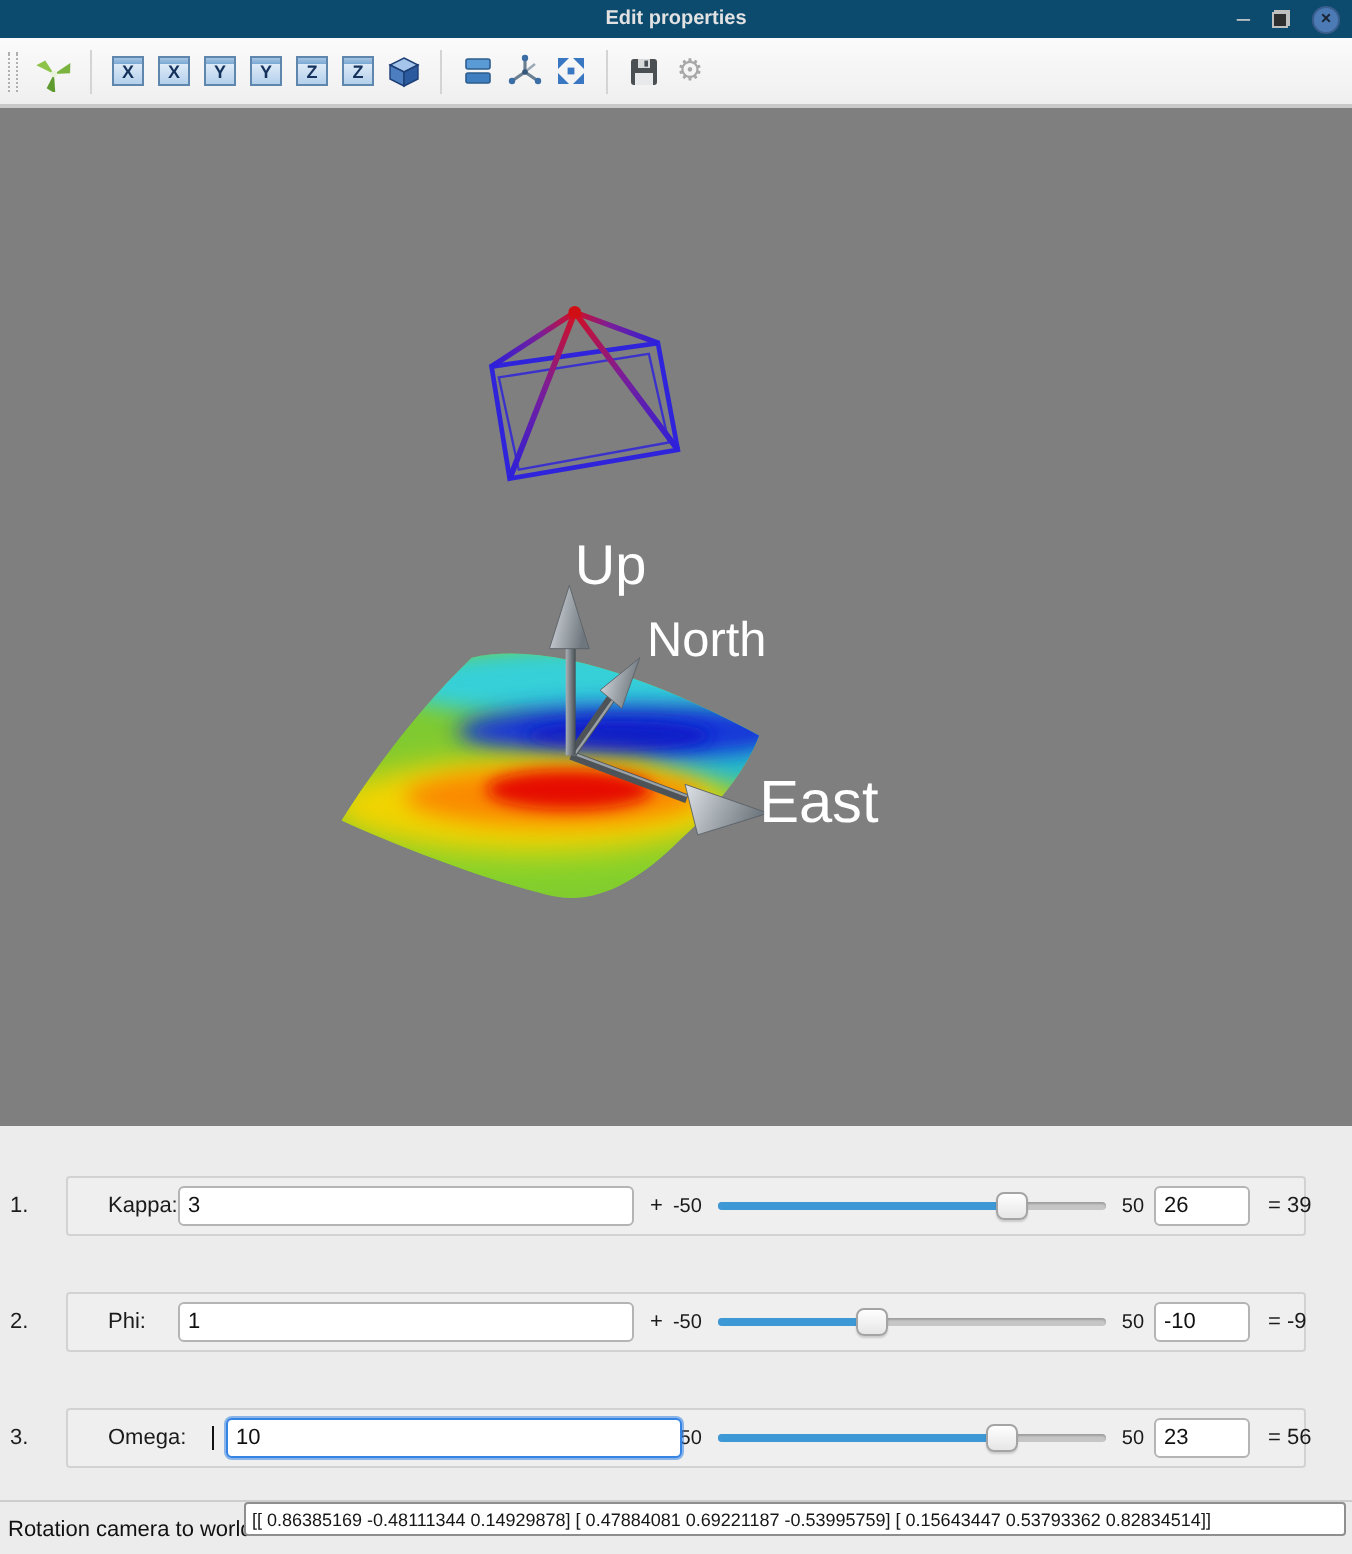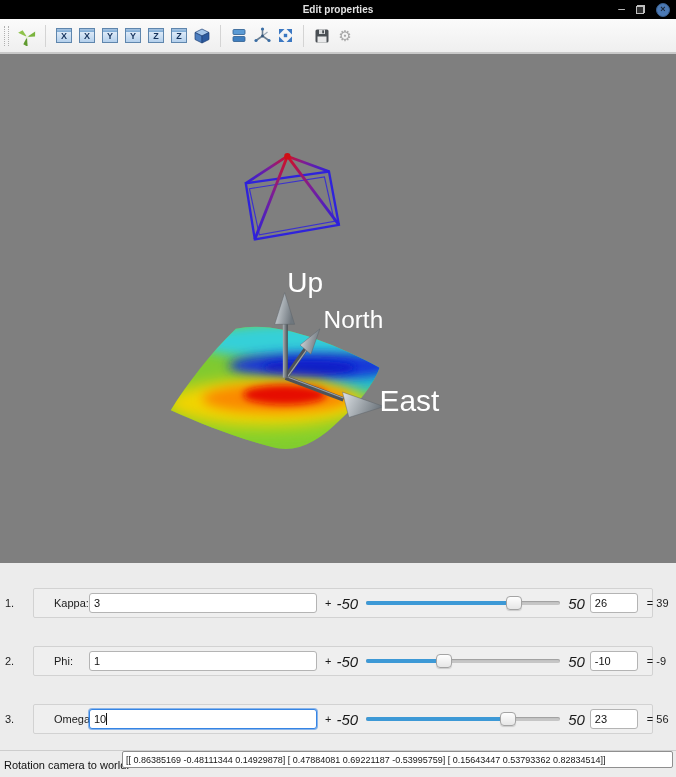--- a/index.html
+++ b/index.html
@@ -1,20 +1,20 @@
 <!DOCTYPE html>
 <html><head>
 <meta charset="utf-8">
 <style>
   * { box-sizing: border-box; }
   body { margin:0; background:#555; font-family:"Liberation Sans", sans-serif; }
   .window { position:relative; width:676px; height:777px; background:#ececec; overflow:hidden; }
 
   
-  .titlebar { position:absolute; top:0; left:0; right:0; height:36px; background:#000000;padding-left:44px; }
+  .titlebar { position:absolute; top:0; left:0; right:0; height:36px; background:#0c4a6e;padding-left:44px; }
   .titlebar .title { position:absolute; left:0; right:0; text-align:center; color:#e2e2e2;
     font-size:10px; font-weight:bold; line-height:19px; }
   .win-controls { position:absolute; right:6px; top:0; height:19px; display:flex; align-items:center; gap:11px; }
   .min-glyph { color:#cfcfcf; font-size:12px; line-height:19px; }
   .restore-icon { position:relative; width:9px; height:9px; }
   .restore-icon::before { content:""; position:absolute; right:0; top:0; width:6px; height:6px; border:1px solid #bfbfbf; }
   .restore-icon::after  { content:""; position:absolute; left:0; bottom:0; width:6px; height:6px; border:1px solid #bfbfbf; background:#2e2e2e; }
   .close-btn { width:14px; height:14px; border-radius:50%; background:#4c7ab5; border:1px solid #3a5f8e;
     color:#1a2433; font-size:9px; font-weight:bold; display:flex; align-items:center; justify-content:center; line-height:1; }
 
@@ -40,24 +40,24 @@
   
   .controls-area { position:absolute; top:563px; left:0; right:0; height:187px; background:#ececec; }
   .ctl-row { position:absolute; left:0; right:0; height:32px; }
   .row-num { position:absolute; left:5px; top:9px; font-size:11px; color:#1c1c1c; }
   .row-box { position:absolute; left:33px; width:620px; top:0; height:30px; border:1px solid #d2d2d2;
     background:#efefef; border-radius:2px; display:flex; align-items:center; padding-left:20px; }
   .row-label { font-size:11px; color:#1a1a1a; width:35px; flex:none; }
   .input-wrap { position:relative; flex:none; width:228px; height:20px; margin-right:8px; }
   input.text { width:100%; height:100%; border:1px solid #b4b4b4; border-radius:3px; background:#fff;
     font-size:11px; padding:0 4px; font-family:inherit; color:#111; outline:none; }
-  .input-wrap.focused input.text { border:1px solid #3584e4; box-shadow:0 0 0 1px rgba(53,132,228,0.55); }
+  .input-wrap.focused input.text { border:1px solid #3584e4; box-shadow:0 0 0 1px rgba(53,132,228,0.55);margin-left:24px; }
   .caret { position:absolute; left:17px; top:4px; bottom:4px; width:1px; background:#111; }
   .plus { font-size:11px; color:#1a1a1a; margin-right:5px; flex:none; }
-  .range-lab { font-size:15px; color:#1a1a1a; flex:none;font-style:italic; }
+  .range-lab { font-size:10px; color:#1a1a1a; flex:none; }
   .slider { position:relative; width:194px; height:16px; margin:0 8px; flex:none; }
   .slider .track { position:absolute; left:0; right:0; top:6px; height:4px; background:#c6c6c6;
     border-radius:2px; box-shadow:inset 0 1px 1px rgba(0,0,0,0.2); }
   .slider .fill { position:absolute; left:0; top:6px; height:4px; width:var(--p,50%); background:#3d99d6; border-radius:2px; }
   .slider .handle { position:absolute; top:1px; left:calc(var(--p,50%) - 8px); width:16px; height:14px;
     background:linear-gradient(#fefefe,#e6e6e6); border:1px solid #a4a4a4; border-radius:4px;
     box-shadow:0 1px 1px rgba(0,0,0,0.15); }
   .val-wrap { flex:none; width:48px; height:20px; margin-left:5px;text-decoration:underline; }
   .result { font-size:11px; color:#1a1a1a; margin-left:9px; flex:none; }
 

